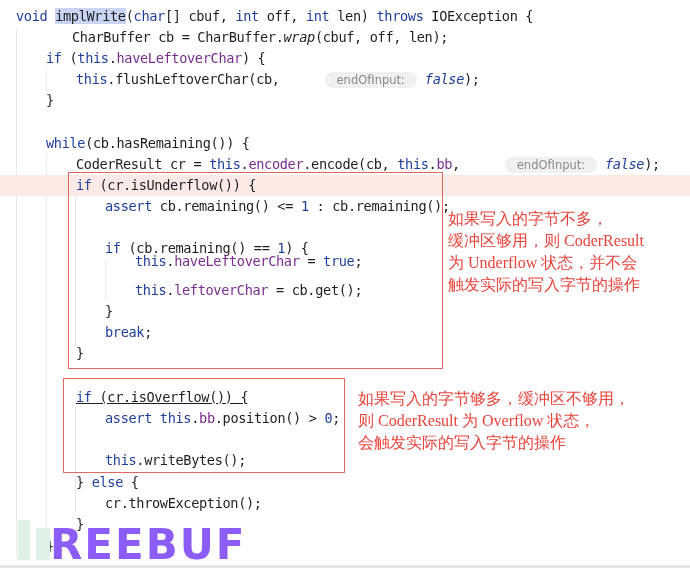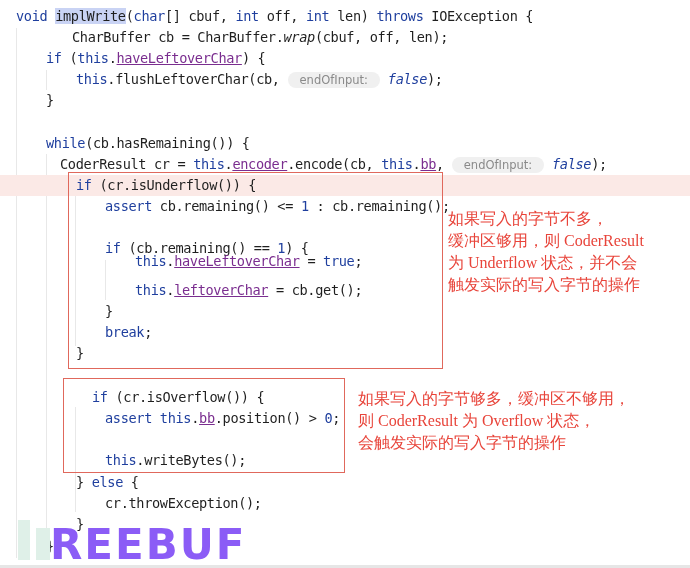--- a/index.html
+++ b/index.html
@@ -5,26 +5,26 @@
   html, body { margin:0; padding:0; background:#ffffff; }
   body { width:690px; height:568px; position:relative; overflow:hidden;
          font-family:"DejaVu Sans Mono", monospace; }
   .editor { position:absolute; left:0; top:0; width:556px; height:565px; background:#ffffff; }
   .bottom-rule { position:absolute; left:0; top:565px; width:690px; height:3px; background:#e6e6e6; }
   .guide { position:absolute; width:1px; background:#e8e8e8; }
   .hl-line { position:absolute; left:0; top:175px; width:690px; height:21px; background:#fbe9e6; }
   .line { position:absolute; left:0; height:21px; line-height:21px; font-size:13.6px;
           color:#1f1f1f; white-space:pre; letter-spacing:-0.35px; }
   .kw { color:#1f3f9e; }
-  .fld { color:#7a2d8f;text-decoration:underline; }
+  .fld { color:#7a2d8f; }
   .num { color:#1f3f9e; }
   .it { font-style:italic; }
   .sel { background:#c9d3f4; }
   .hint { font-family:"DejaVu Sans", sans-serif; font-size:11.5px; color:#8a8a8a;
-          background:#f0f0f0; border-radius:8px; padding:1px 12px; letter-spacing:0; }
+          background:#f0f0f0; border-radius:8px; padding:1px 12px; letter-spacing:0;margin-left:37px; }
   .box { position:absolute; border:1.5px solid #e0685c; box-sizing:border-box; }
   .note { position:absolute; color:#e8443a; font-family:Liberation Serif, serif;
           font-size:16px; line-height:22px; white-space:pre; }
   .wm { position:absolute; left:26px; top:520px; font-family:"DejaVu Sans", sans-serif;
         font-weight:bold; font-size:42px; color:#8b5cf6; letter-spacing:2px; }
   .wm-bar { position:absolute; background:#dff0e8; }
 </style>
 </head>
 <body>
 
@@ -44,39 +44,39 @@
   <div class="line" style="top:27px;left:46px;margin-left:26px;">CharBuffer cb = CharBuffer.<span class="it">wrap</span>(cbuf, off, len);</div>
 
   <div class="line" style="top:48px;left:46px;"><span class="kw">if</span> (<span class="kw">this</span>.<span class="fld">haveLeftoverChar</span>) {</div>
 
   <div class="line" style="top:69px;left:76px;"><span class="kw">this</span>.flushLeftoverChar(cb, <span class="hint">endOfInput:</span> <span class="kw it">false</span>);</div>
 
   <div class="line" style="top:90px;left:46px;">}</div>
 
   <div class="line" style="top:133px;left:46px;"><span class="kw">while</span>(cb.hasRemaining()) {</div>
 
-  <div class="line" style="top:154px;left:60px;text-align:center;">CoderResult cr = <span class="kw">this</span>.<span class="fld">encoder</span>.encode(cb, <span class="kw">this</span>.<span class="fld">bb</span>, <span class="hint">endOfInput:</span> <span class="kw it">false</span>);</div>
+  <div class="line" style="top:154px;left:76px;text-align:center;">CoderResult cr = <span class="kw">this</span>.<span class="fld">encoder</span>.encode(cb, <span class="kw">this</span>.<span class="fld">bb</span>, <span class="hint">endOfInput:</span> <span class="kw it">false</span>);</div>
 
   <div class="line" style="top:175px;left:76px;"><span class="kw">if</span> (cr.isUnderflow()) {</div>
 
   <div class="line" style="top:196px;left:105px;"><span class="kw">assert</span> cb.remaining() &lt;= <span class="num">1</span> : cb.remaining();</div>
 
   <div class="line" style="top:238px;left:105px;"><span class="kw">if</span> (cb.remaining() == <span class="num">1</span>) {</div>
 
   <div class="line" style="top:251px;left:135px;"><span class="kw">this</span>.<span class="fld">haveLeftoverChar</span> = <span class="kw">true</span>;</div>
 
   <div class="line" style="top:280px;left:135px;"><span class="kw">this</span>.<span class="fld">leftoverChar</span> = cb.get();</div>
 
   <div class="line" style="top:301px;left:105px;">}</div>
 
   <div class="line" style="top:322px;left:105px;"><span class="kw">break</span>;</div>
 
   <div class="line" style="top:343px;left:76px;">}</div>
 
-  <div class="line" style="top:387px;left:92px;"><span class="kw">if</span> (cr.isOverflow()) {</div>
+  <div class="line" style="top:387px;left:76px;text-decoration:underline;"><span class="kw">if</span> (cr.isOverflow()) {</div>
 
   <div class="line" style="top:408px;left:105px;"><span class="kw">assert</span> <span class="kw">this</span>.<span class="fld">bb</span>.position() &gt; <span class="num">0</span>;</div>
 
   <div class="line" style="top:450px;left:105px;"><span class="kw">this</span>.writeBytes();</div>
 
   <div class="line" style="top:472px;left:76px;">} <span class="kw">else</span> {</div>
 
   <div class="line" style="top:493px;left:105px;">cr.throwException();</div>
 
   <div class="line" style="top:514px;left:76px;">}</div>

